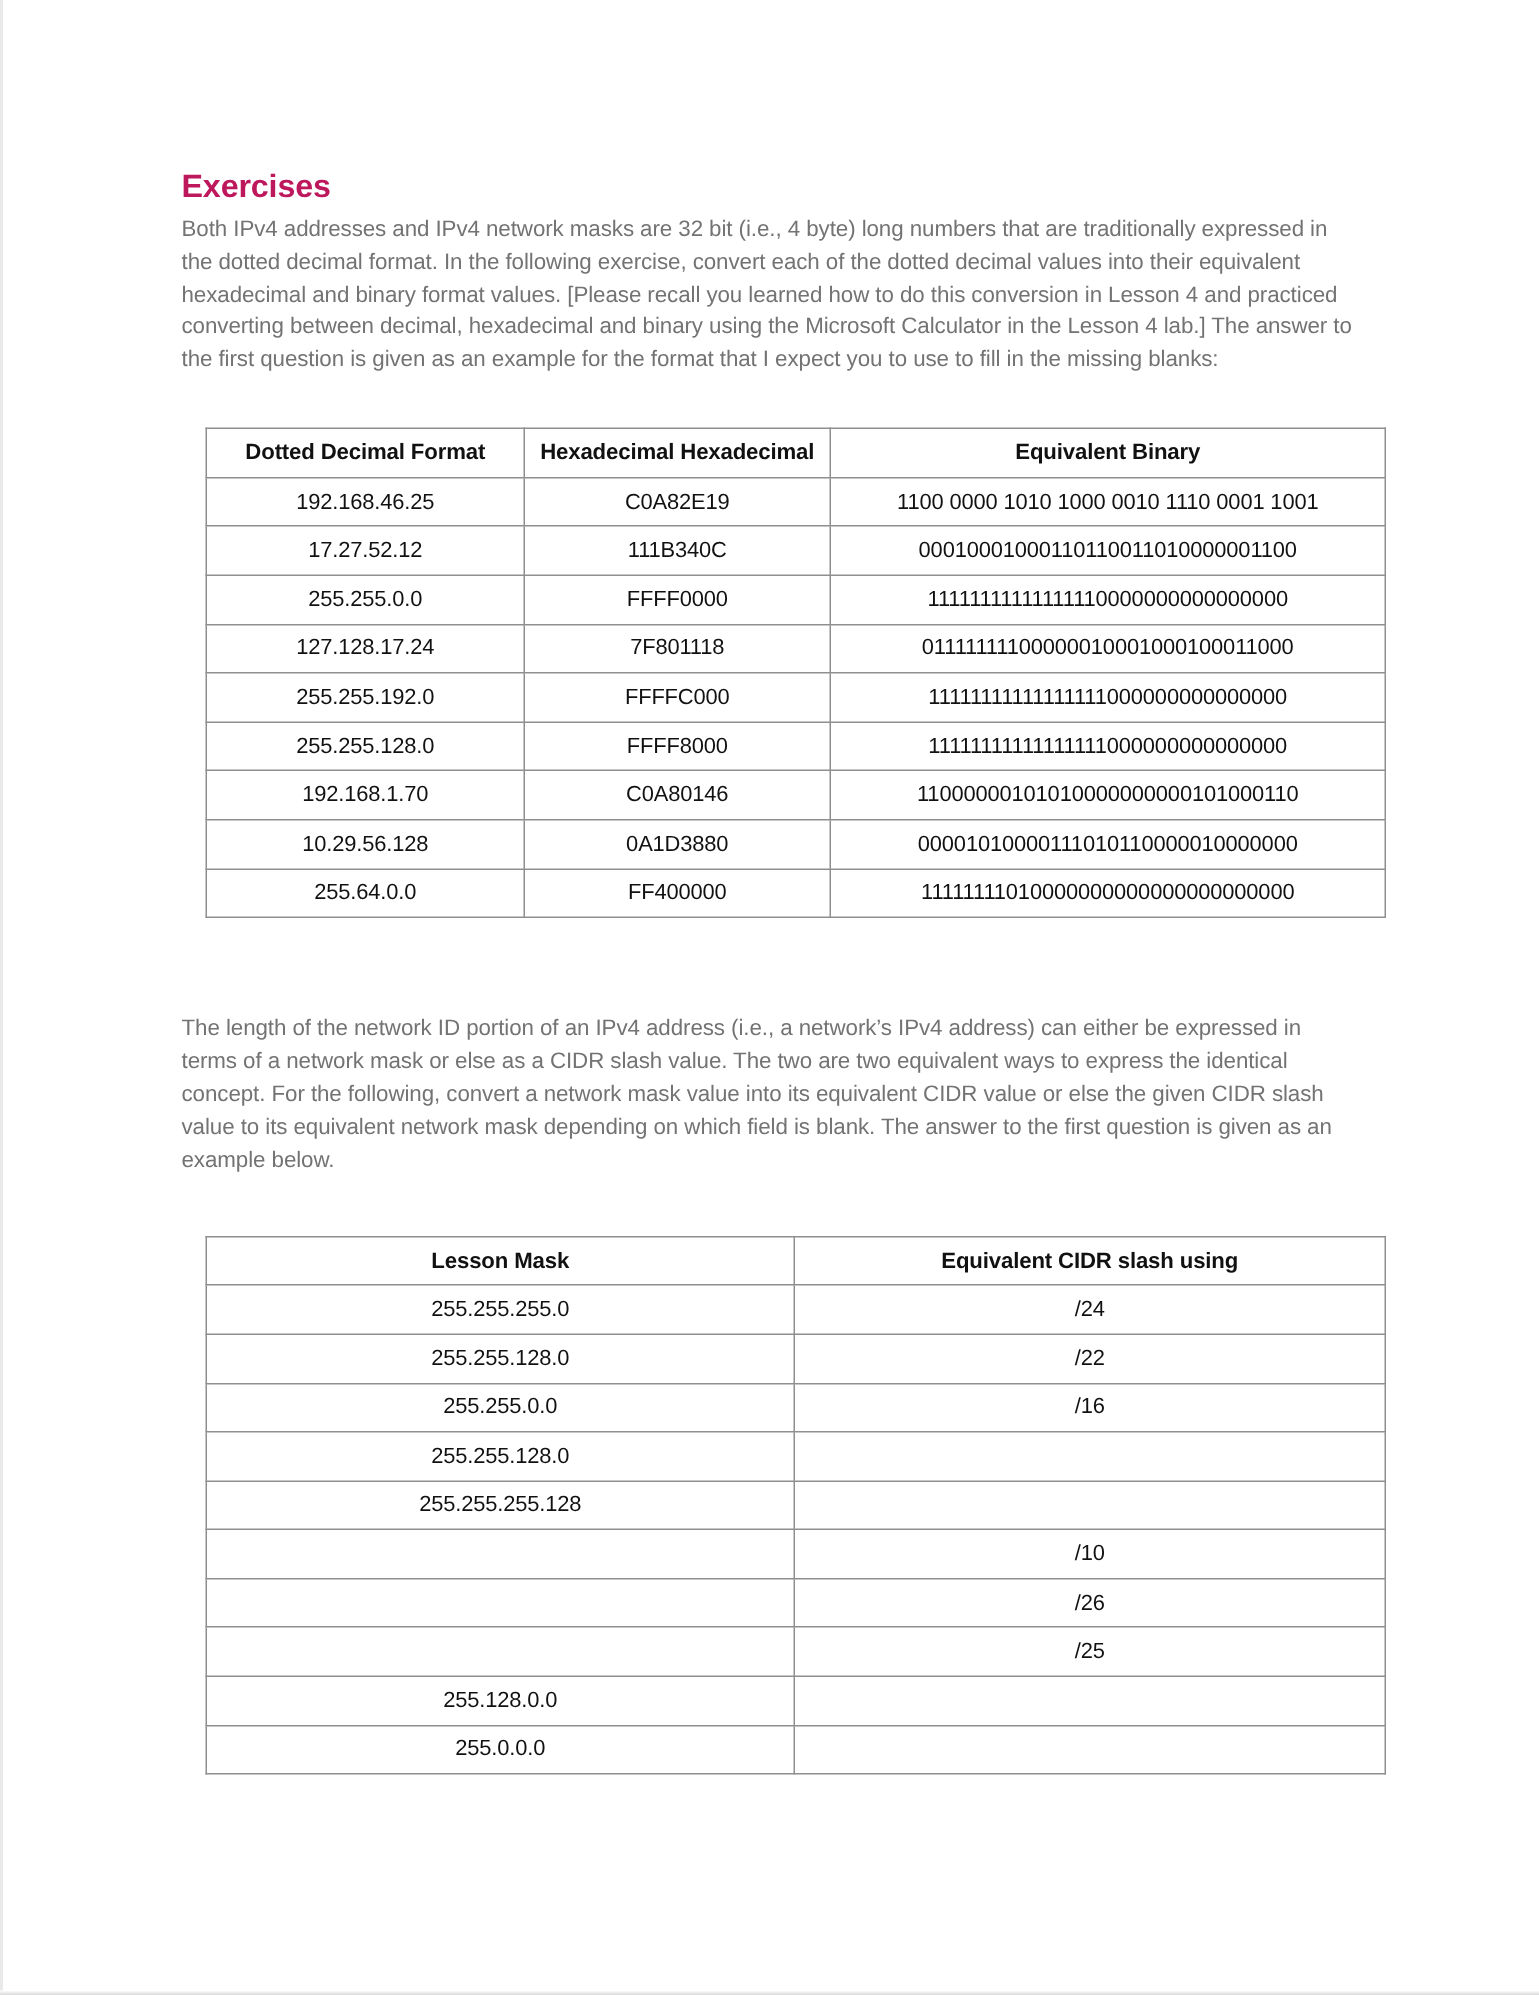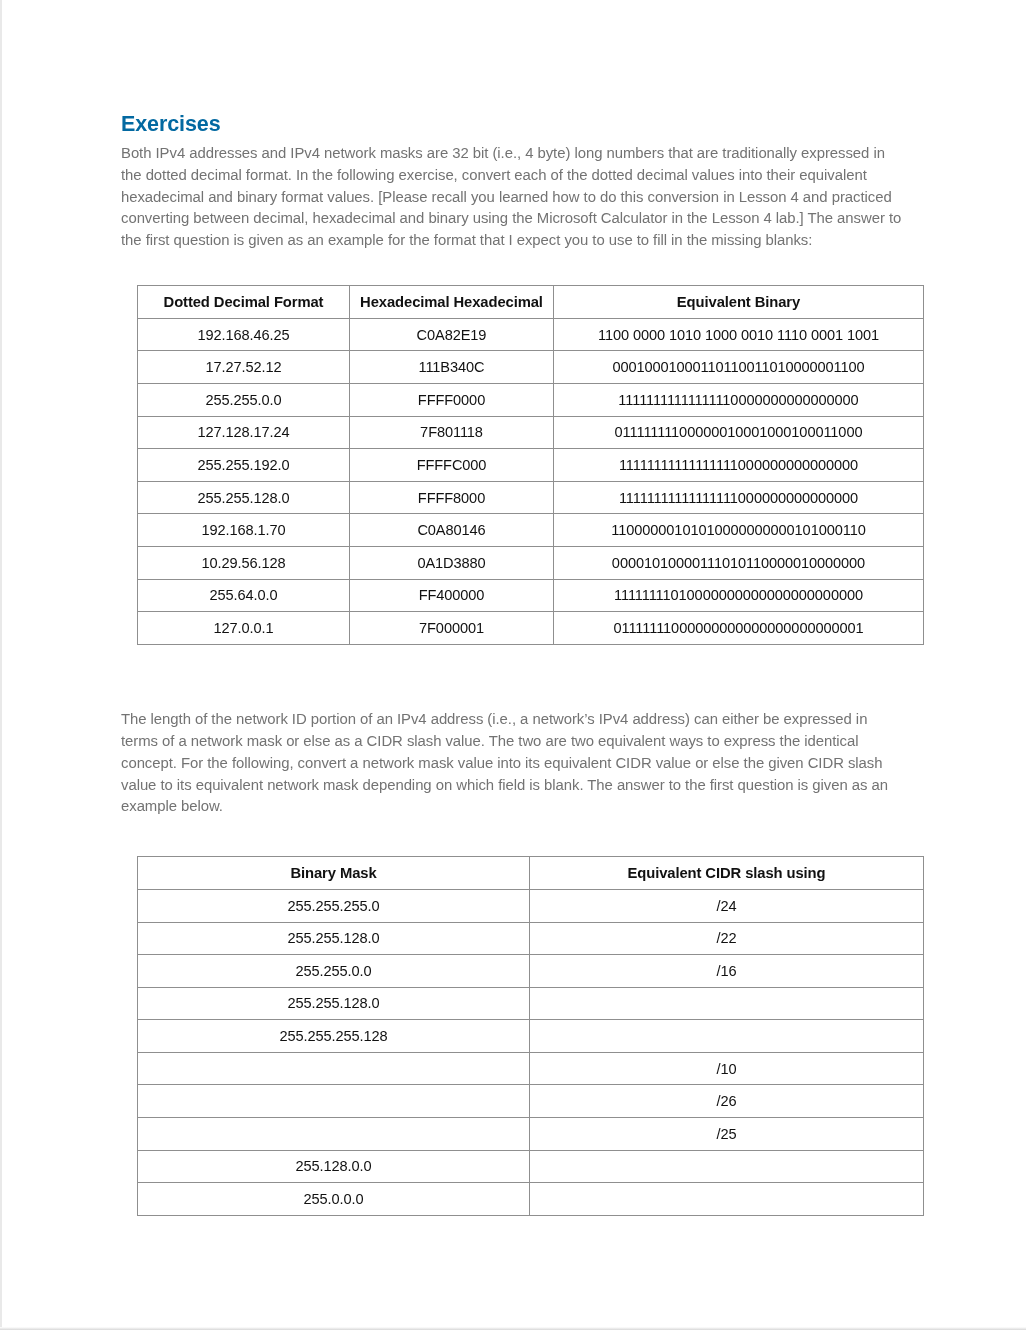--- a/index.html
+++ b/index.html
@@ -37,21 +37,21 @@
   }
   .content {
     position: absolute;
     left: 121px;
     top: 112px;
     width: 786px;
   }
   h1.exercises {
     font-size: 21.5px;
     font-weight: bold;
-    color: #0369a1;
+    color: #be185d;
     margin: 0 0 6px 0;
     letter-spacing: -0.1px;
     line-height: 1.15;
   }
   p.para {
     font-size: 14.9px;
     line-height: 1.47;
     margin: 0;
     text-align: left;
     color: #737373;
@@ -160,42 +160,37 @@
         <tr>
           <td>10.29.56.128</td>
           <td>0A1D3880</td>
           <td>00001010000111010110000010000000</td>
         </tr>
         <tr>
           <td>255.64.0.0</td>
           <td>FF400000</td>
           <td>11111111010000000000000000000000</td>
         </tr>
-        <tr>
-          <td>127.0.0.1</td>
-          <td>7F000001</td>
-          <td>01111111000000000000000000000001</td>
-        </tr>
       </tbody>
     </table>
 
     <div class="spacer-2"></div>
 
     <p class="para">The length of the network ID portion of an IPv4 address (i.e., a network’s IPv4 address) can either be expressed in terms of a network mask or else as a CIDR slash value. The two are two equivalent ways to express the identical concept. For the following, convert a network mask value into its equivalent CIDR value or else the given CIDR slash value to its equivalent network mask depending on which field is blank. The answer to the first question is given as an example below.</p>
 
     <div class="spacer-3"></div>
 
     <table class="grid" id="t2">
       <colgroup>
           <col class="d1">
           <col class="d2">
         </colgroup>
       <thead>
         <tr>
-          <th>Binary Mask</th>
+          <th>Lesson Mask</th>
           <th>Equivalent CIDR slash using</th>
         </tr>
       </thead>
       <tbody>
         <tr>
           <td>255.255.255.0</td>
           <td>/24</td>
         </tr>
         <tr>
           <td>255.255.128.0</td>

